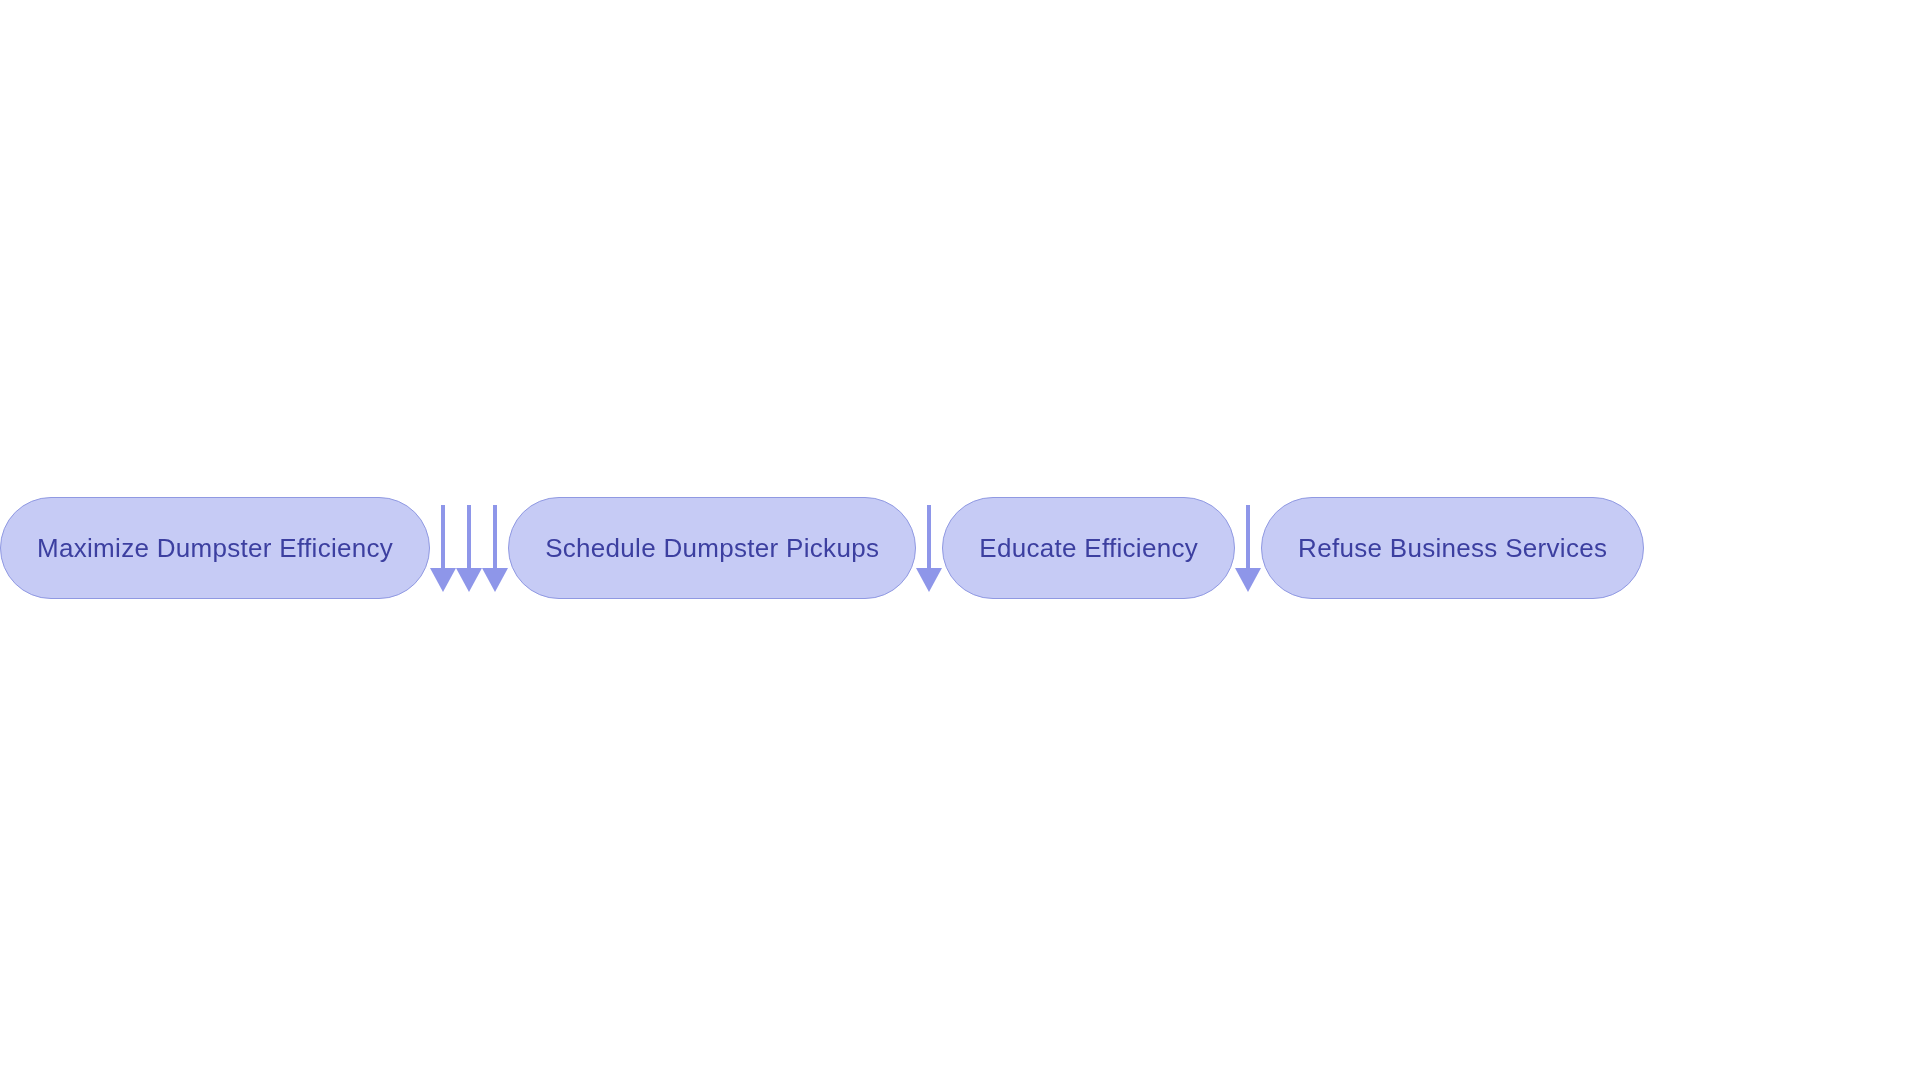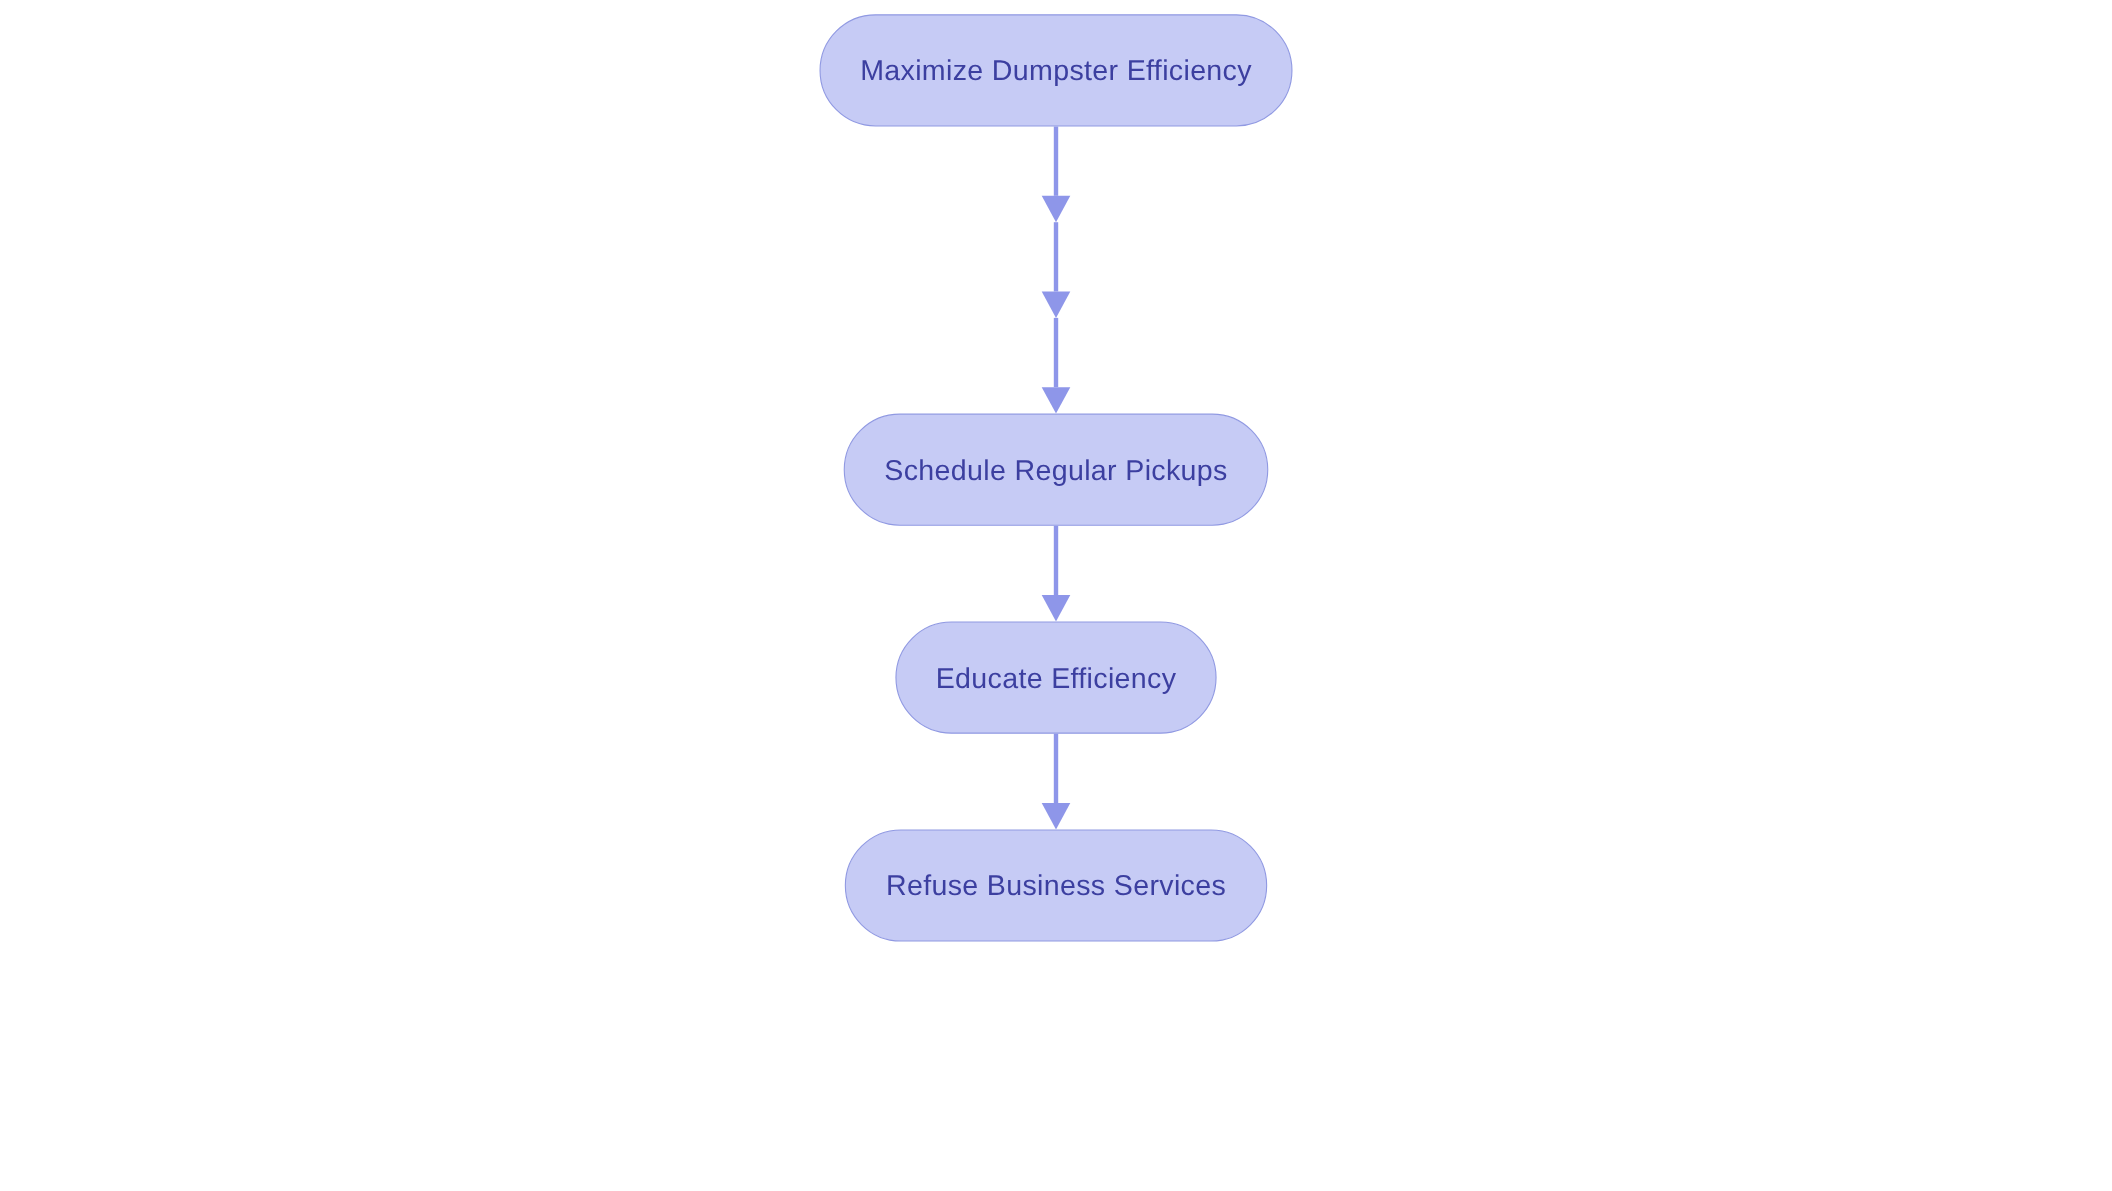--- a/index.html
+++ b/index.html
@@ -15,21 +15,21 @@
     height: 1083px;
     background: var(--bg);
     overflow: hidden;
     font-family: "Liberation Sans", "DejaVu Sans", sans-serif;
   }
   .canvas {
     width: 1920px;
     height: 1083px;
     padding-top: 13px;
     display: flex;
-    flex-direction: column;
+    flex-direction: row;
     align-items: center;
   }
   .node {
     height: 102px;
     padding: 0 36px;
     min-width: 240px;
     display: flex;
     align-items: center;
     justify-content: center;
     background: var(--node-fill);
@@ -84,21 +84,21 @@
     <div class="arrowhead"></div>
   </div>
 
 
   <div class="connector">
     <div class="line"></div>
     <div class="arrowhead"></div>
   </div>
 
   <div class="node">
-    <span class="node-label">Schedule Regular Pickups</span>
+    <span class="node-label">Schedule Dumpster Pickups</span>
   </div>
 
   <div class="connector">
     <div class="line"></div>
     <div class="arrowhead"></div>
   </div>
 
   <div class="node">
     <span class="node-label">Educate Efficiency</span>
   </div>

